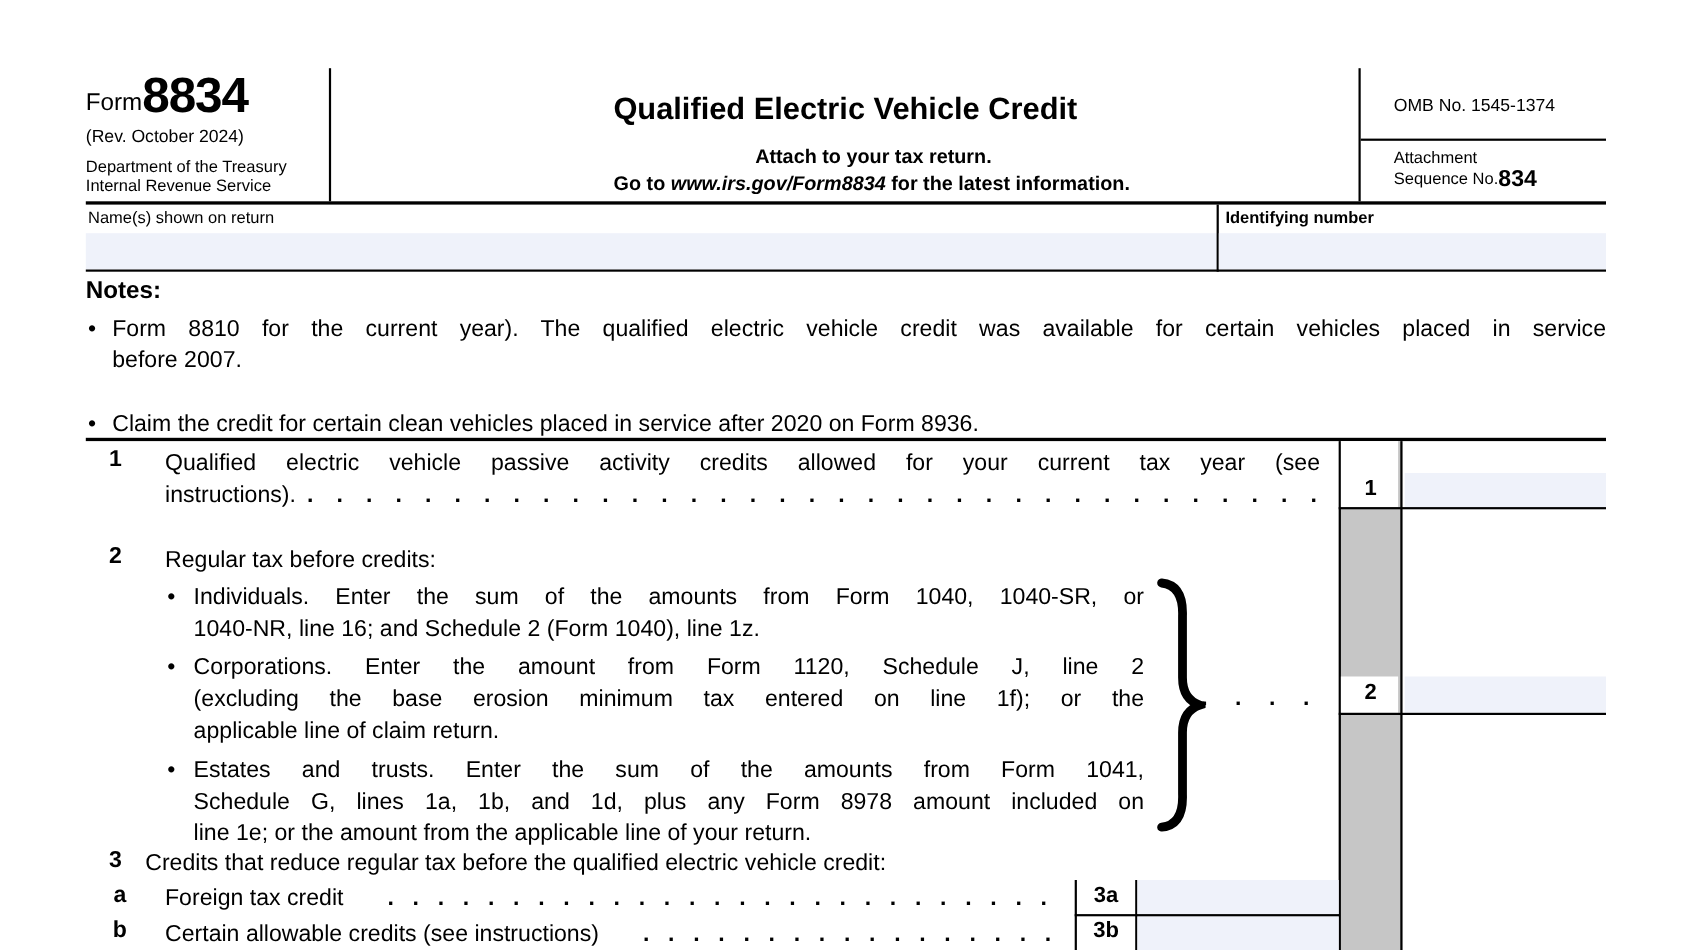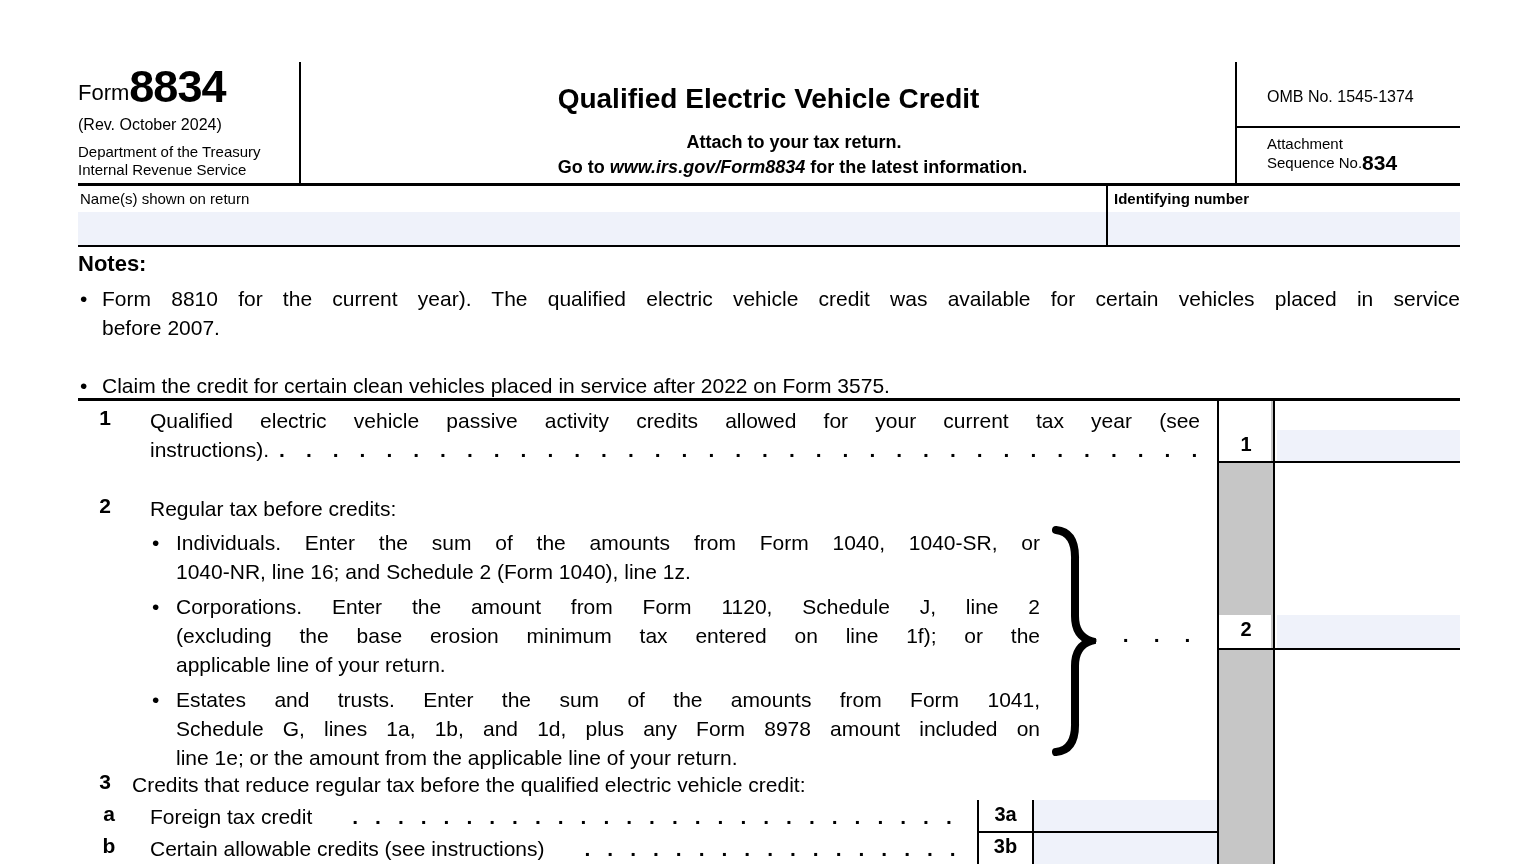--- a/index.html
+++ b/index.html
@@ -90,21 +90,21 @@
 
 <div class="abs notes-h" style="left:78px;top:251px;">Notes:</div>
 
 <span class="abs txt" style="left:80px;top:284px;">•</span>
 <div class="abs txt" style="left:102px;top:284px;width:1358px;">
   <div class="jl">Form 8810 for the current year). The qualified electric vehicle credit was available for certain vehicles placed in service</div>
   <div>before 2007.</div>
 </div>
 
 <span class="abs txt" style="left:80px;top:371px;">•</span>
-<div class="abs txt" style="left:102px;top:371px;width:1358px;">Claim the credit for certain clean vehicles placed in service after 2022 on Form 3575.</div>
+<div class="abs txt" style="left:102px;top:371px;width:1358px;">Claim the credit for certain clean vehicles placed in service after 2020 on Form 8936.</div>
 
 <div class="abs rule3" style="left:78px;top:398px;width:1382px;"></div>
 
 <div class="abs shade" style="left:1217px;top:401px;width:58px;height:463px;">
   <div class="whitecell" style="top:0;height:60px;"></div>
   <div class="whitecell" style="top:214px;height:33px;"></div>
 </div>
 
 <div class="abs field" style="left:1277px;top:430px;width:183px;height:31px;">
   <span></span>
@@ -133,21 +133,21 @@
 <span class="abs txt" style="left:152px;top:528px;">•</span>
 <div class="abs txt" style="left:176px;top:528px;width:864px;">
   <div class="jl">Individuals. Enter the sum of the amounts from Form 1040, 1040-SR, or</div>
   <div>1040-NR, line 16; and Schedule 2 (Form 1040), line 1z.</div>
 </div>
 
 <span class="abs txt" style="left:152px;top:592px;">•</span>
 <div class="abs txt" style="left:176px;top:592px;width:864px;">
   <div class="jl">Corporations. Enter the amount from Form 1120, Schedule J, line 2</div>
   <div class="jl">(excluding the base erosion minimum tax entered on line 1f); or the</div>
-  <div>applicable line of your return.</div>
+  <div>applicable line of claim return.</div>
 </div>
 
 <span class="abs txt" style="left:152px;top:685px;">•</span>
 <div class="abs txt" style="left:176px;top:685px;width:864px;">
   <div class="jl">Estates and trusts. Enter the sum of the amounts from Form 1041,</div>
   <div class="jl">Schedule G, lines 1a, 1b, and 1d, plus any Form 8978 amount included on</div>
   <div>line 1e; or the amount from the applicable line of your return.</div>
 </div>
 
 <svg class="abs" style="left:1046px;top:522px;" width="50" height="238" viewBox="0 0 50 238">

